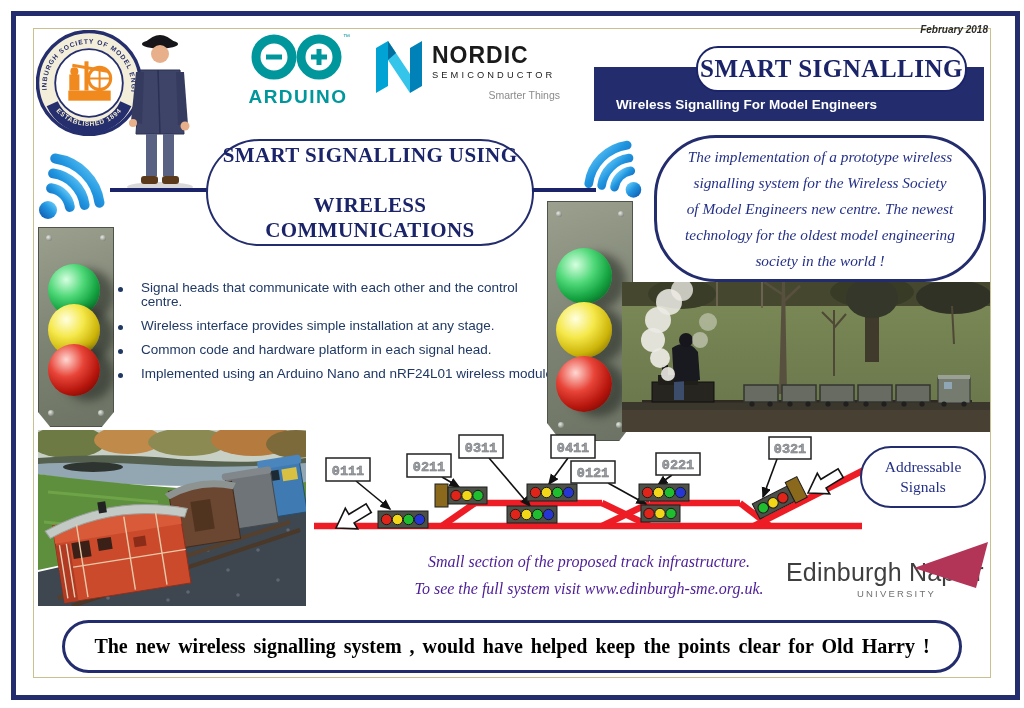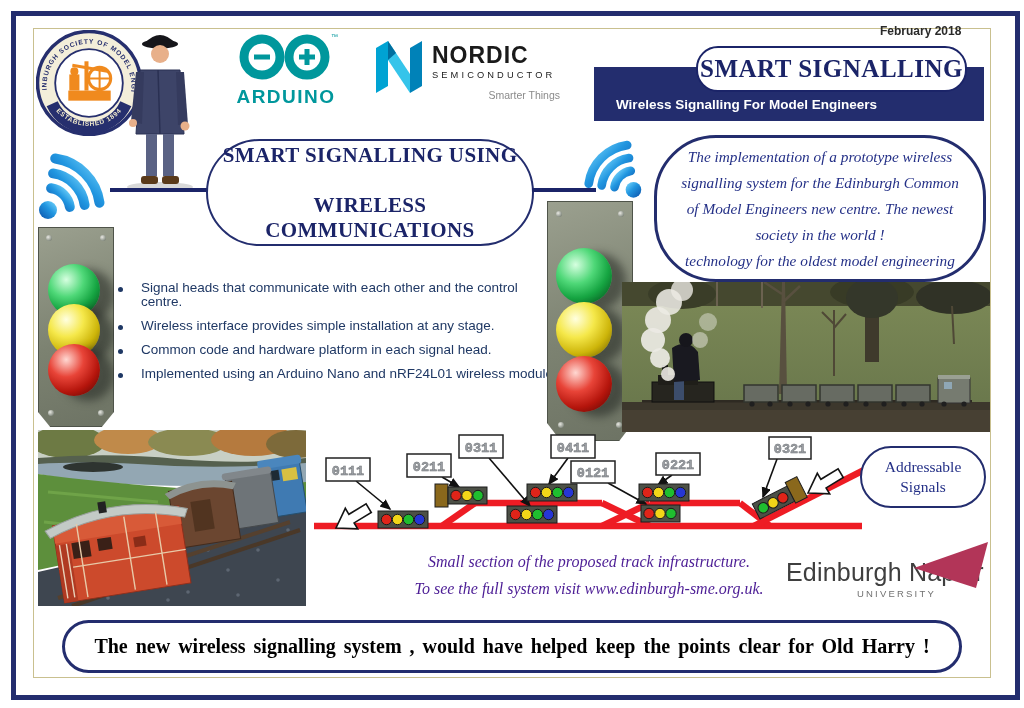--- a/index.html
+++ b/index.html
@@ -9,22 +9,22 @@
   .frame-outer{position:absolute;left:11px;top:11px;width:999px;height:679px;
                border:5px solid #232d6e;}
   .frame-inner{position:absolute;left:33px;top:28px;width:956px;height:648px;
                border:1px solid #c9c08f;}
   
   .banner{position:absolute;left:594px;top:67px;width:390px;height:54px;background:#232d6e;}
   .banner-sub{position:absolute;left:22px;top:30px;color:#ffffff;font-size:13.5px;font-weight:bold;}
   .pill{position:absolute;left:696px;top:46px;width:267px;height:42px;background:#fff;
         border:2.5px solid #1b2468;border-radius:22px;display:flex;align-items:center;justify-content:center;
         font-family:"Liberation Serif",serif;font-size:25px;font-weight:600;color:#1b2468;letter-spacing:.5px;}
-  .date{position:absolute;left:880px;top:24px;width:108px;font-size:12px;
-        font-weight:600;color:#2a2a2a;}
+  .date{position:absolute;left:880px;top:24px;width:108px;text-align:right;font-size:10px;
+        font-weight:600;color:#2a2a2a;font-style:italic;}
   
   .bubble{position:absolute;background:#fff;border:3px solid #232d6e;display:flex;flex-direction:column;
           align-items:center;justify-content:center;text-align:center;box-sizing:border-box;}
   .title-bubble{left:206px;top:139px;width:328px;height:107px;border-radius:54px;border-width:2.5px;gap:25px;}
   .title-bubble span{font-family:"Liberation Serif",serif;font-weight:bold;font-size:21px;color:#1b2468;letter-spacing:.4px;}
   .intro-bubble{left:654px;top:135px;width:332px;height:147px;border-radius:62px;padding:20px 14px;}
   .intro-bubble span{font-family:"Liberation Serif",serif;font-style:italic;font-size:15.3px;color:#243087;line-height:26px;}
   .addr-bubble{left:860px;top:446px;width:126px;height:62px;border-radius:31px;border-width:2.5px;gap:2px;}
   .addr-bubble span{font-family:"Liberation Serif",serif;font-size:15.5px;color:#243087;}
   .footer-bubble{left:62px;top:620px;width:900px;height:53px;border-radius:27px;}
@@ -52,21 +52,21 @@
   .napier{position:absolute;left:780px;top:548px;width:212px;height:58px;}
   .napier .word{position:absolute;left:6px;top:10px;font-size:25px;color:#3f3f3f;letter-spacing:.2px;}
   .napier .uni{position:absolute;right:56px;top:40px;font-size:9.5px;letter-spacing:2.2px;color:#717171;}
   
   .nordic{position:absolute;left:368px;top:34px;width:210px;height:84px;}
   .nordic .stack{position:absolute;left:64px;top:8px;width:140px;}
   .nordic .name{font-size:23px;font-weight:800;color:#1a1a1a;letter-spacing:1px;}
   .nordic .sub{font-size:9.3px;letter-spacing:3.1px;color:#1a1a1a;margin-top:1px;}
   .nordic .tag{font-size:10.5px;color:#8a8a8a;margin-top:9px;text-align:right;width:128px;}
   
-  .arduino{position:absolute;left:232px;top:30px;width:112px;height:82px;}
+  .arduino{position:absolute;left:244px;top:30px;width:112px;height:82px;}
   .arduino .word{position:absolute;left:0;top:56px;width:108px;text-align:center;font-size:19px;font-weight:bold;
                  letter-spacing:1.5px;color:#00979C;}
 </style>
 </head>
 <body>
 
 <div id="poster">
 
   <div class="frame-outer"></div>
   <div class="frame-inner"></div>
@@ -174,24 +174,24 @@
     <g fill="none" stroke="url(#wg)" stroke-width="10" stroke-linecap="round">
       <path d="M35.8 58.9 A 22 22 0 0 0 17.1 40.2"></path>
       <path d="M50.6 56.9 A 37 37 0 0 0 19.1 25.4"></path>
       <path d="M65.5 54.8 A 52 52 0 0 0 21.2 10.5"></path>
     </g>
     <circle cx="14" cy="62" r="9" fill="url(#wg)"></circle>
   </svg>
 
   <div class="bubble intro-bubble">
     <span>The implementation of a prototype  wireless</span>
-    <span>signalling  system  for the Edinburgh Common</span>
+    <span>signalling  system  for the Wireless Society</span>
     <span>of Model Engineers new centre. The newest</span>
+    <span>technology for the oldest model engineering</span>
     <span>society in the world !</span>
-    <span>technology for the oldest model engineering</span>
   </div>
 
   <div class="signal-plate" style="left:38px;top:227px;width:74px;height:198px">
     <div class="screw" style="left:7px;top:7px"></div>
       <div class="screw" style="right:7px;top:7px"></div>
     <div class="screw" style="left:9px;bottom:10px"></div>
       <div class="screw" style="right:9px;bottom:10px"></div>
     <div class="ball green" style="left:9px;top:36px;width:52px;height:52px"></div>
     <div class="ball yellow" style="left:9px;top:76px;width:52px;height:52px"></div>
     <div class="ball red" style="left:9px;top:116px;width:52px;height:52px"></div>

